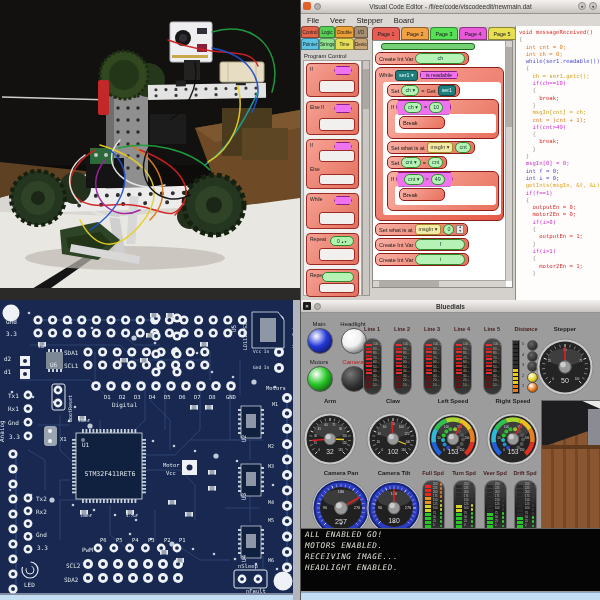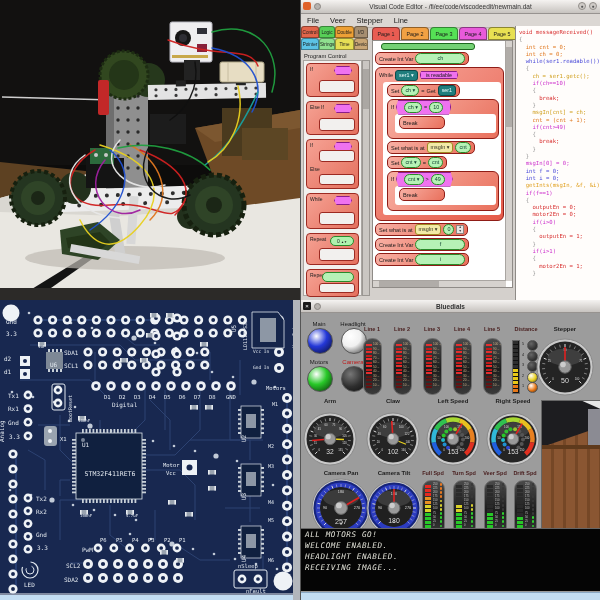--- a/index.html
+++ b/index.html
@@ -246,21 +246,21 @@
       <span class="tb-ico"></span>
       <span class="tb-circ"></span>
       <span class="tt">Visual Code Editor - /fi/ee/code/viscodeedit/newmain.dat</span>
       <span class="winbtn" style="right:14px">●</span>
       <span class="winbtn" style="right:3px">●</span>
     </div>
     <div class="menubar" id="editor-menubar">
         <span>File</span>
         <span>Veer</span>
         <span>Stepper</span>
-        <span>Line</span>
+        <span>Board</span>
       </div>
 
     <div id="palette">
       <div id="pal-tabs">
           <div class="tab" style="background:#e2654a">Control</div>
           <div class="tab" style="background:#57cf57">Logic</div>
           <div class="tab" style="background:#eda035">Double</div>
           <div class="tab" style="background:#a68e70">I/O</div>
           <div class="tab" style="background:#5cc3e4">Pointer</div>
           <div class="tab" style="background:#8fe08f">Strings</div>
@@ -1624,20 +1624,20 @@
           <div style="position:absolute;left:10px;top:35.7px;font-size:2.6px;color:#c8c8c8;line-height:2.6px;">50</div>
           <div style="position:absolute;left:16.5px;top:35.2px;width:2.8px;height:2.8px;border-radius:50%;background:#30d030"></div>
           <div style="position:absolute;left:10px;top:39.85px;font-size:2.6px;color:#c8c8c8;line-height:2.6px;">25</div>
           <div style="position:absolute;left:16.5px;top:39.35px;width:2.8px;height:2.8px;border-radius:50%;background:#30d030"></div>
           <div style="position:absolute;left:10px;top:44px;font-size:2.6px;color:#c8c8c8;line-height:2.6px;">0</div>
           <div style="position:absolute;left:16.5px;top:43.5px;width:2.8px;height:2.8px;border-radius:50%;background:#30d030"></div>
           <div style="position:absolute;left:0;right:0;bottom:0.5px;text-align:center;font-size:3.8px;color:#e8e0a0;">48</div>
         </div>
       </div>
     <div id="term">
-        <div>ALL MOTORS GO!</div>
-        <div>WELCOME ENABLED.</div>
+        <div>ALL ENABLED GO!</div>
+        <div>MOTORS ENABLED.</div>
+        <div>RECEIVING IMAGE...</div>
         <div>HEADLIGHT ENABLED.</div>
-        <div>RECEIVING IMAGE...</div>
       </div>
     <div id="dstrip"></div>
   </div>
 </div>
 
 </body></html>

